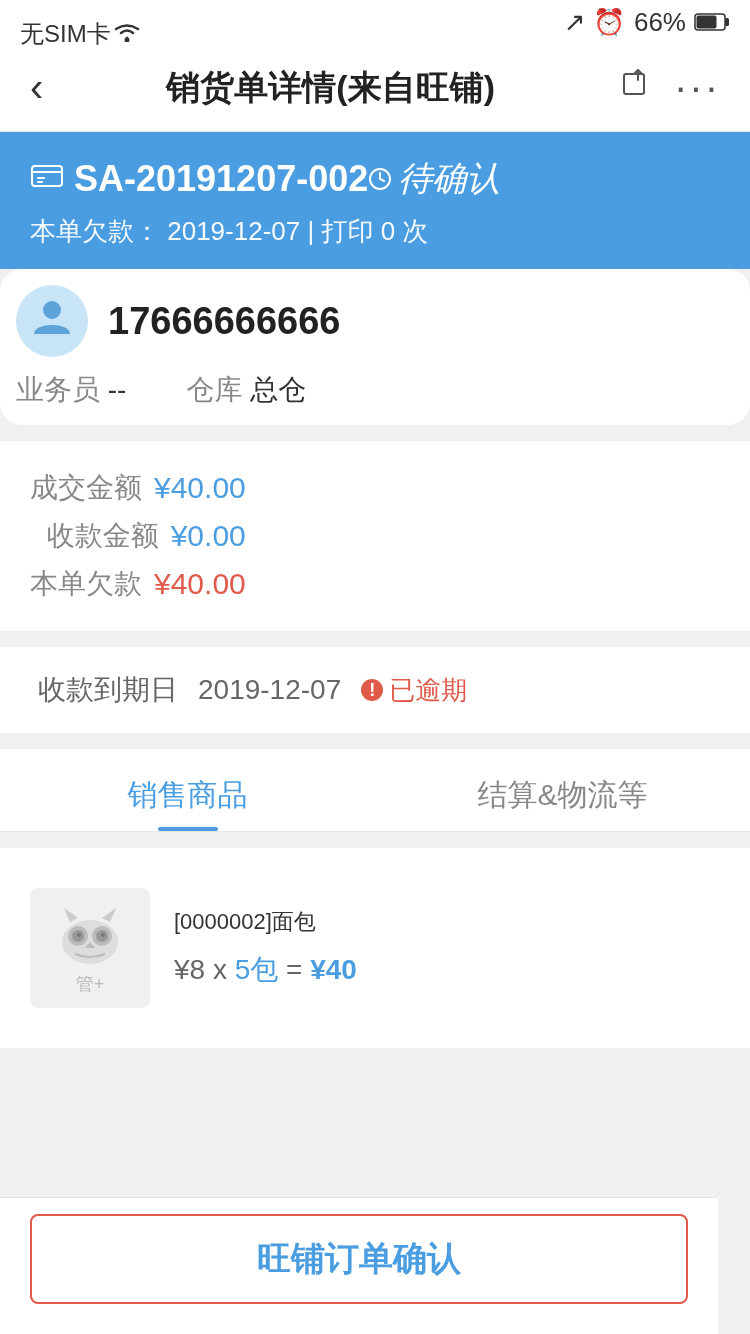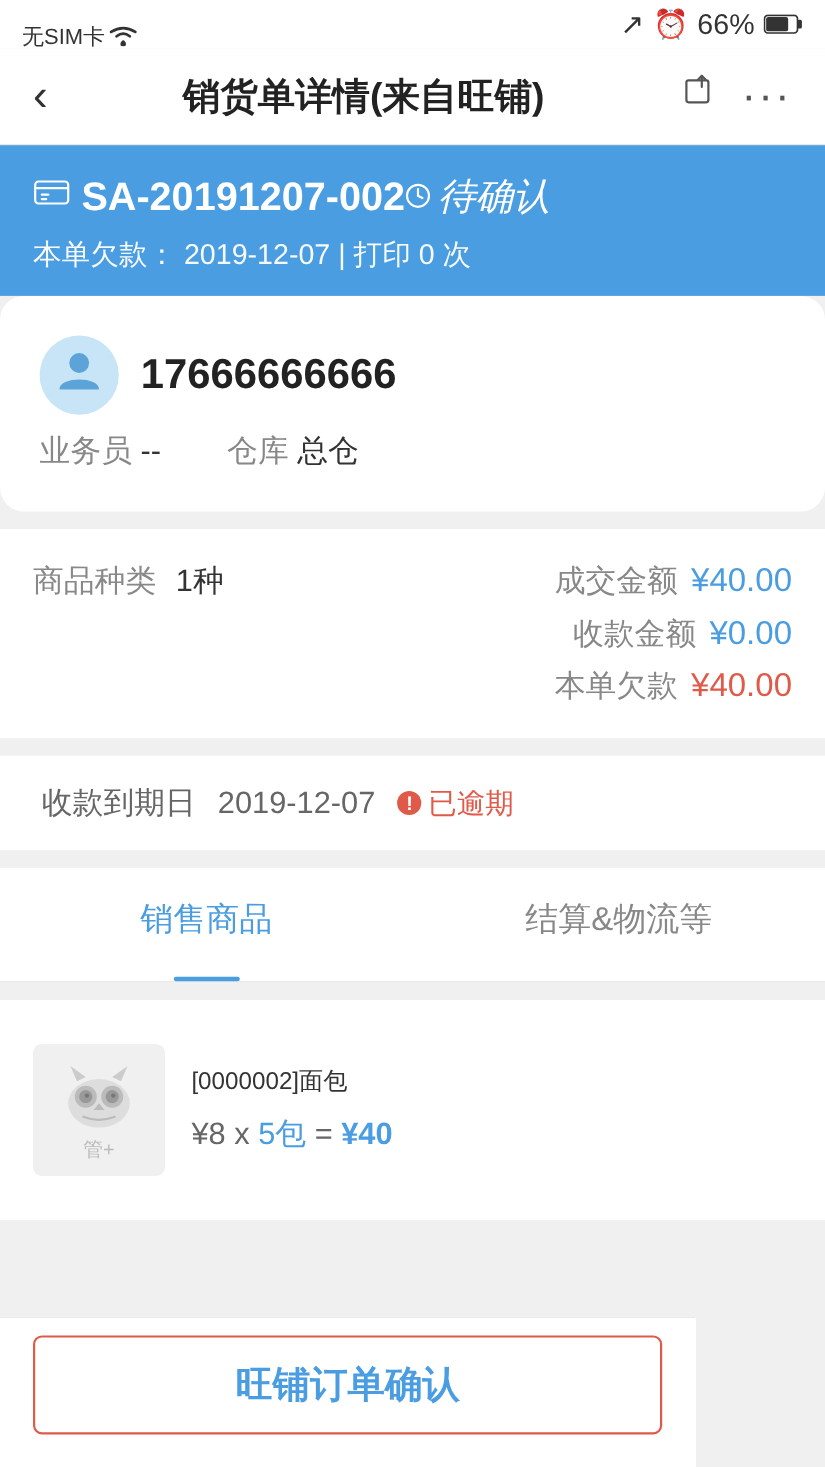--- a/index.html
+++ b/index.html
@@ -16,21 +16,21 @@
     .status-bar {
       background: #fff;
       height: 44px;
       display: flex;
       align-items: center;
       justify-content: space-between;
       padding: 0 20px;
       font-size: 28px;
       font-weight: 500;
     }
-    .status-left { display: flex; align-items: center; font-size: 20px; margin-top: 23px; }
+    .status-left { display: flex; align-items: center; font-size: 24px; margin-top: 23px; }
     .status-center { font-size: 32px; font-weight: 600; }
     .status-right { display: flex; align-items: center; gap: 8px; font-size: 26px; }
 
     
     .nav-bar {
       background: #fff;
       height: 88px;
       display: flex;
       align-items: center;
       justify-content: space-between;
@@ -81,21 +81,21 @@
 
     
     .card {
       background: #fff;
       margin-bottom: 16px;
     }
 
     
     .customer-section {
       background: #fff;
-      padding: 36px;
+      padding: 16px;
       margin-bottom: 16px;
       border-radius: 22px;
     }
     .customer-row {
       display: flex;
       align-items: center;
       gap: 20px;
       margin-bottom: 14px;
     }
     .avatar {
@@ -201,21 +201,21 @@
 
     
     .tabs-bar {
       background: #fff;
       display: flex;
       border-bottom: 1px solid #e5e5e5;
     }
     .tab {
       flex: 1;
       text-align: center;
-      padding: 26px 0 36px;
+      padding: 26px 0 15px;
       font-size: 30px;
       color: #888;
       cursor: pointer;
       position: relative;
     }
     .tab.active {
       color: #4a9de0;
     }
     .tab.active::after {
       content: '';
@@ -281,21 +281,21 @@
     
     .content-spacer {
       background: #f0f0f0;
       height: 200px;
     }
 
     
     .bottom-bar {
       position: fixed;
       bottom: 0;
-      width: 632px;
+      width: 718px;
       background: #fff;
       padding: 16px 30px 30px;
       border-top: 1px solid #e5e5e5;
     }
     .confirm-btn {
       width: 100%;
       height: 90px;
       border: 2px solid #e05a4a;
       border-radius: 8px;
       background: #fff;
@@ -400,26 +400,20 @@
       <span class="meta-value">--</span>
     </div>
     <div>
       <span class="meta-label">仓库</span>
       <span class="meta-value">总仓</span>
     </div>
   </div>
 </div>
 
 <div class="summary-section card">
-  <div class="summary-left">
-    <div class="summary-item">
-      <span class="summary-label">商品种类</span>
-      <span class="summary-value">1种</span>
-    </div>
-  </div>
   <div class="summary-right">
     <div class="summary-right-row">
       <span class="amount-label">成交金额</span>
       <span class="amount-blue">¥40.00</span>
     </div>
     <div class="summary-right-row">
       <span class="amount-label">收款金额</span>
       <span class="amount-blue">¥0.00</span>
     </div>
     <div class="summary-right-row">

